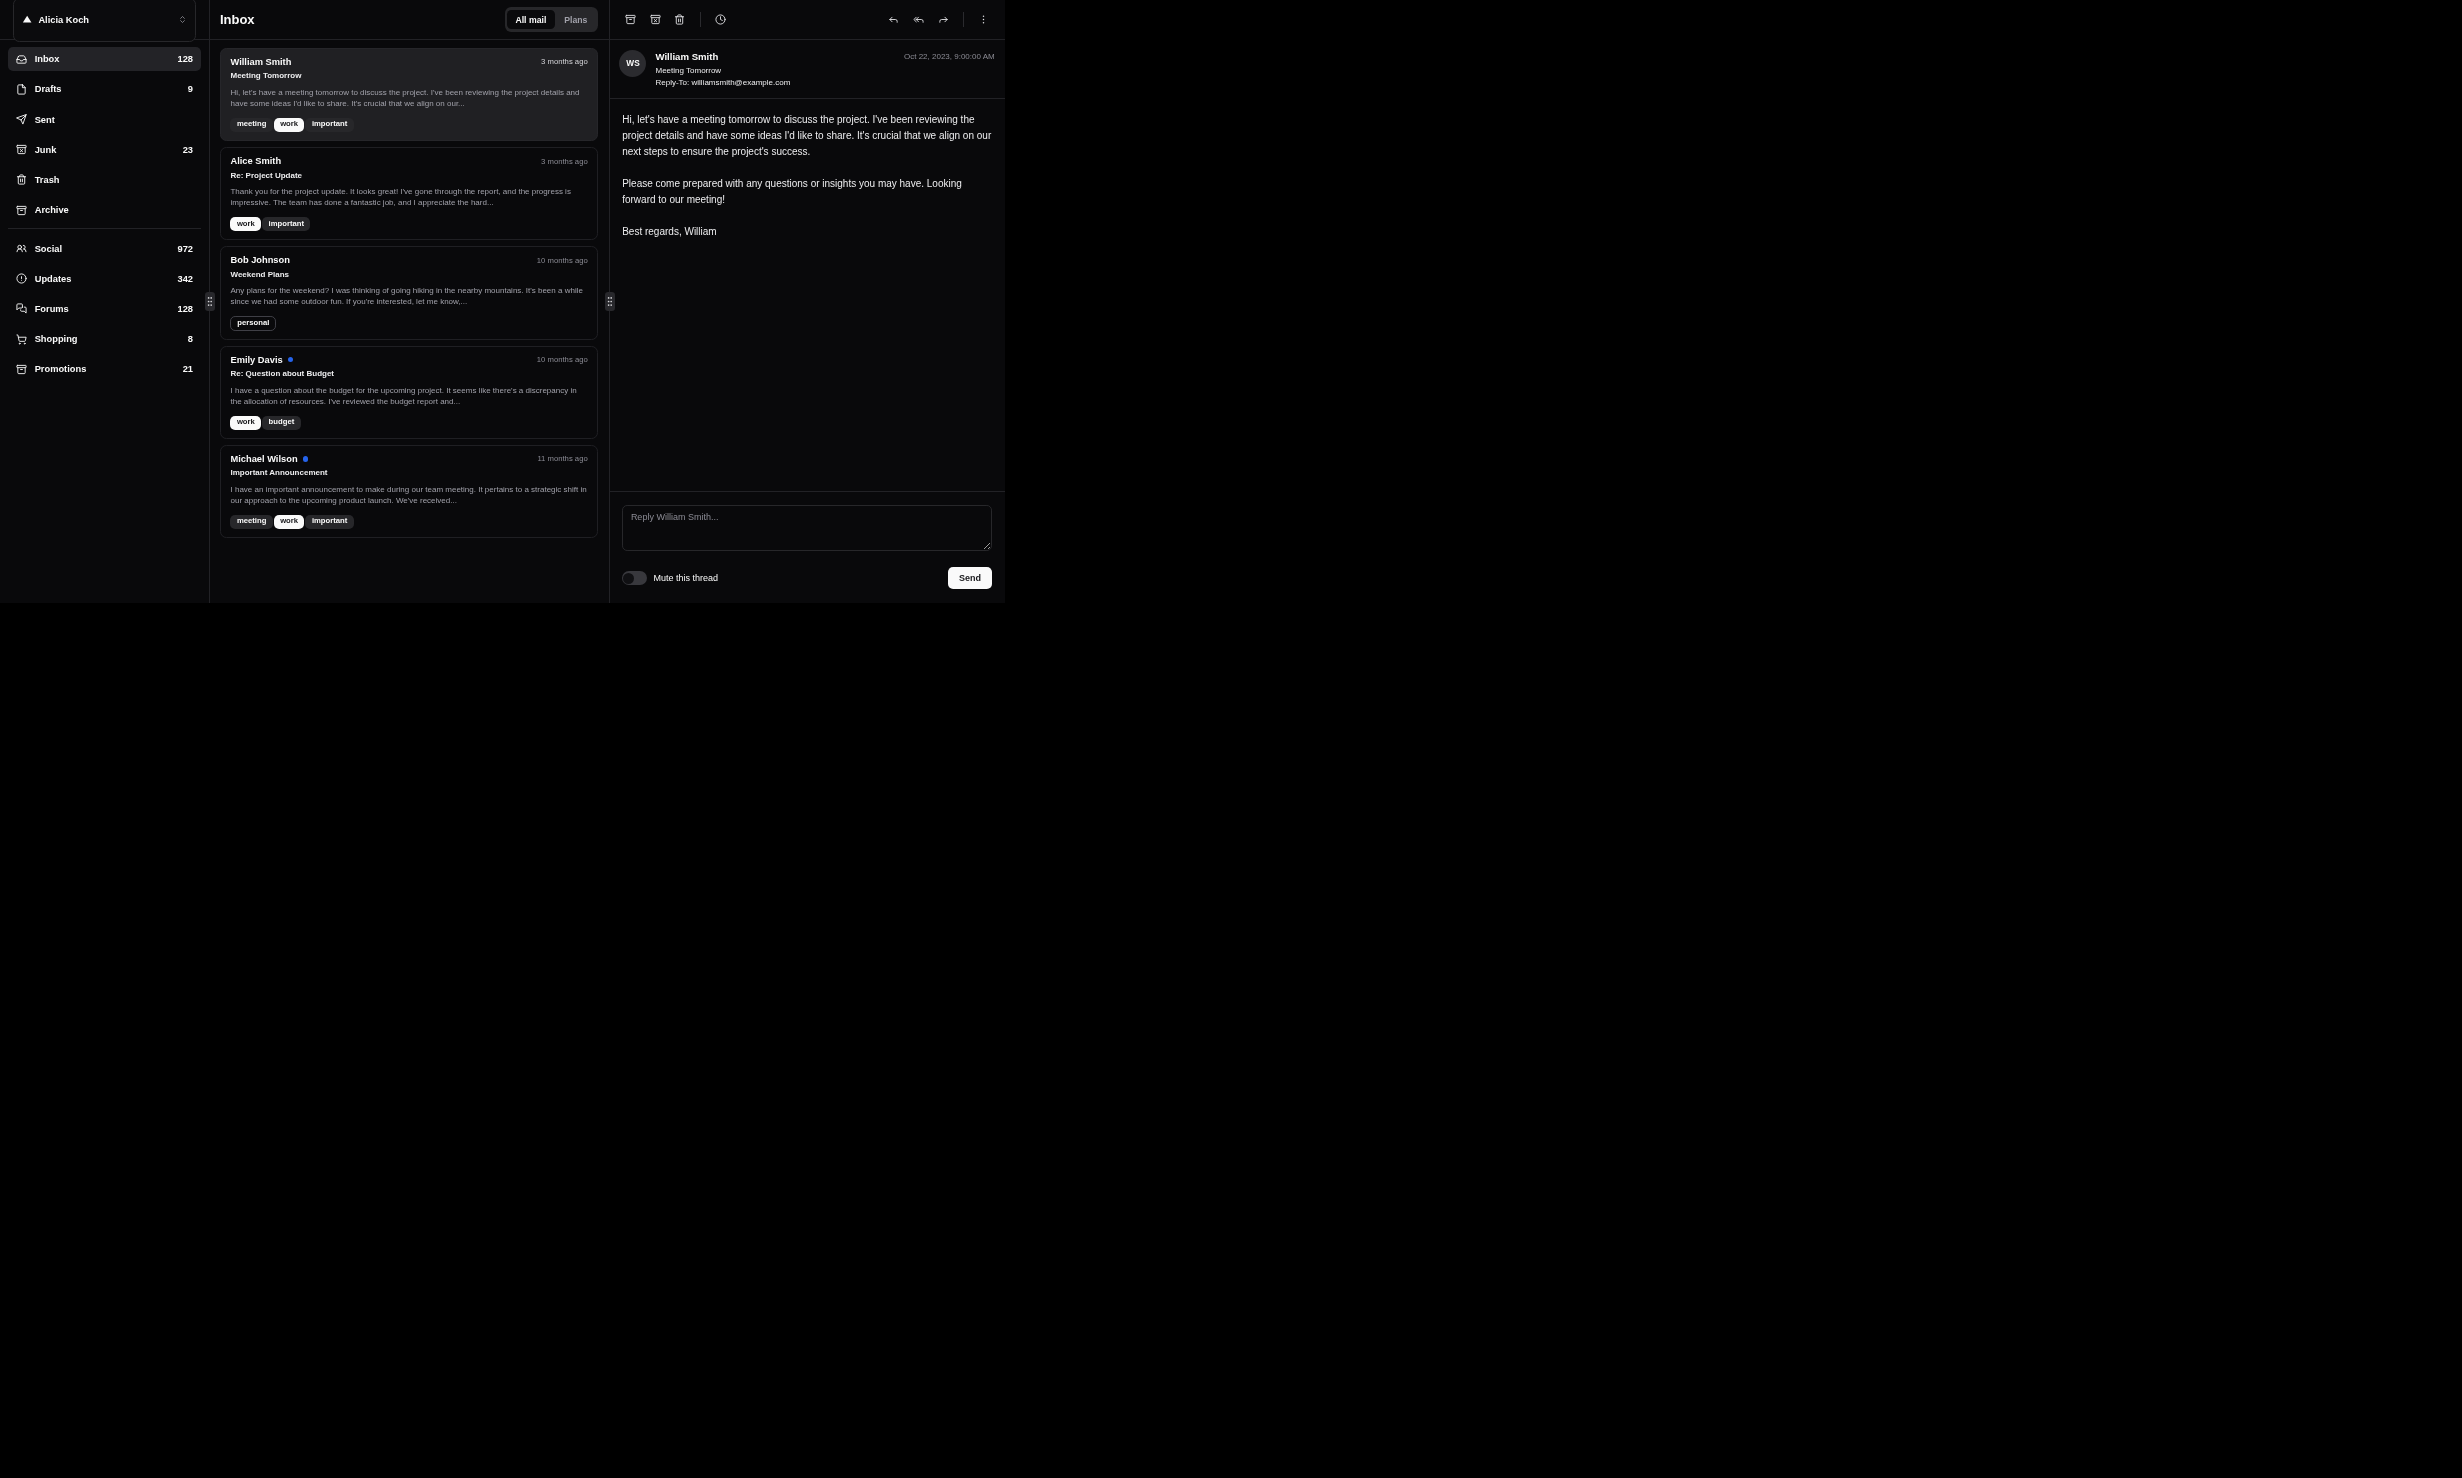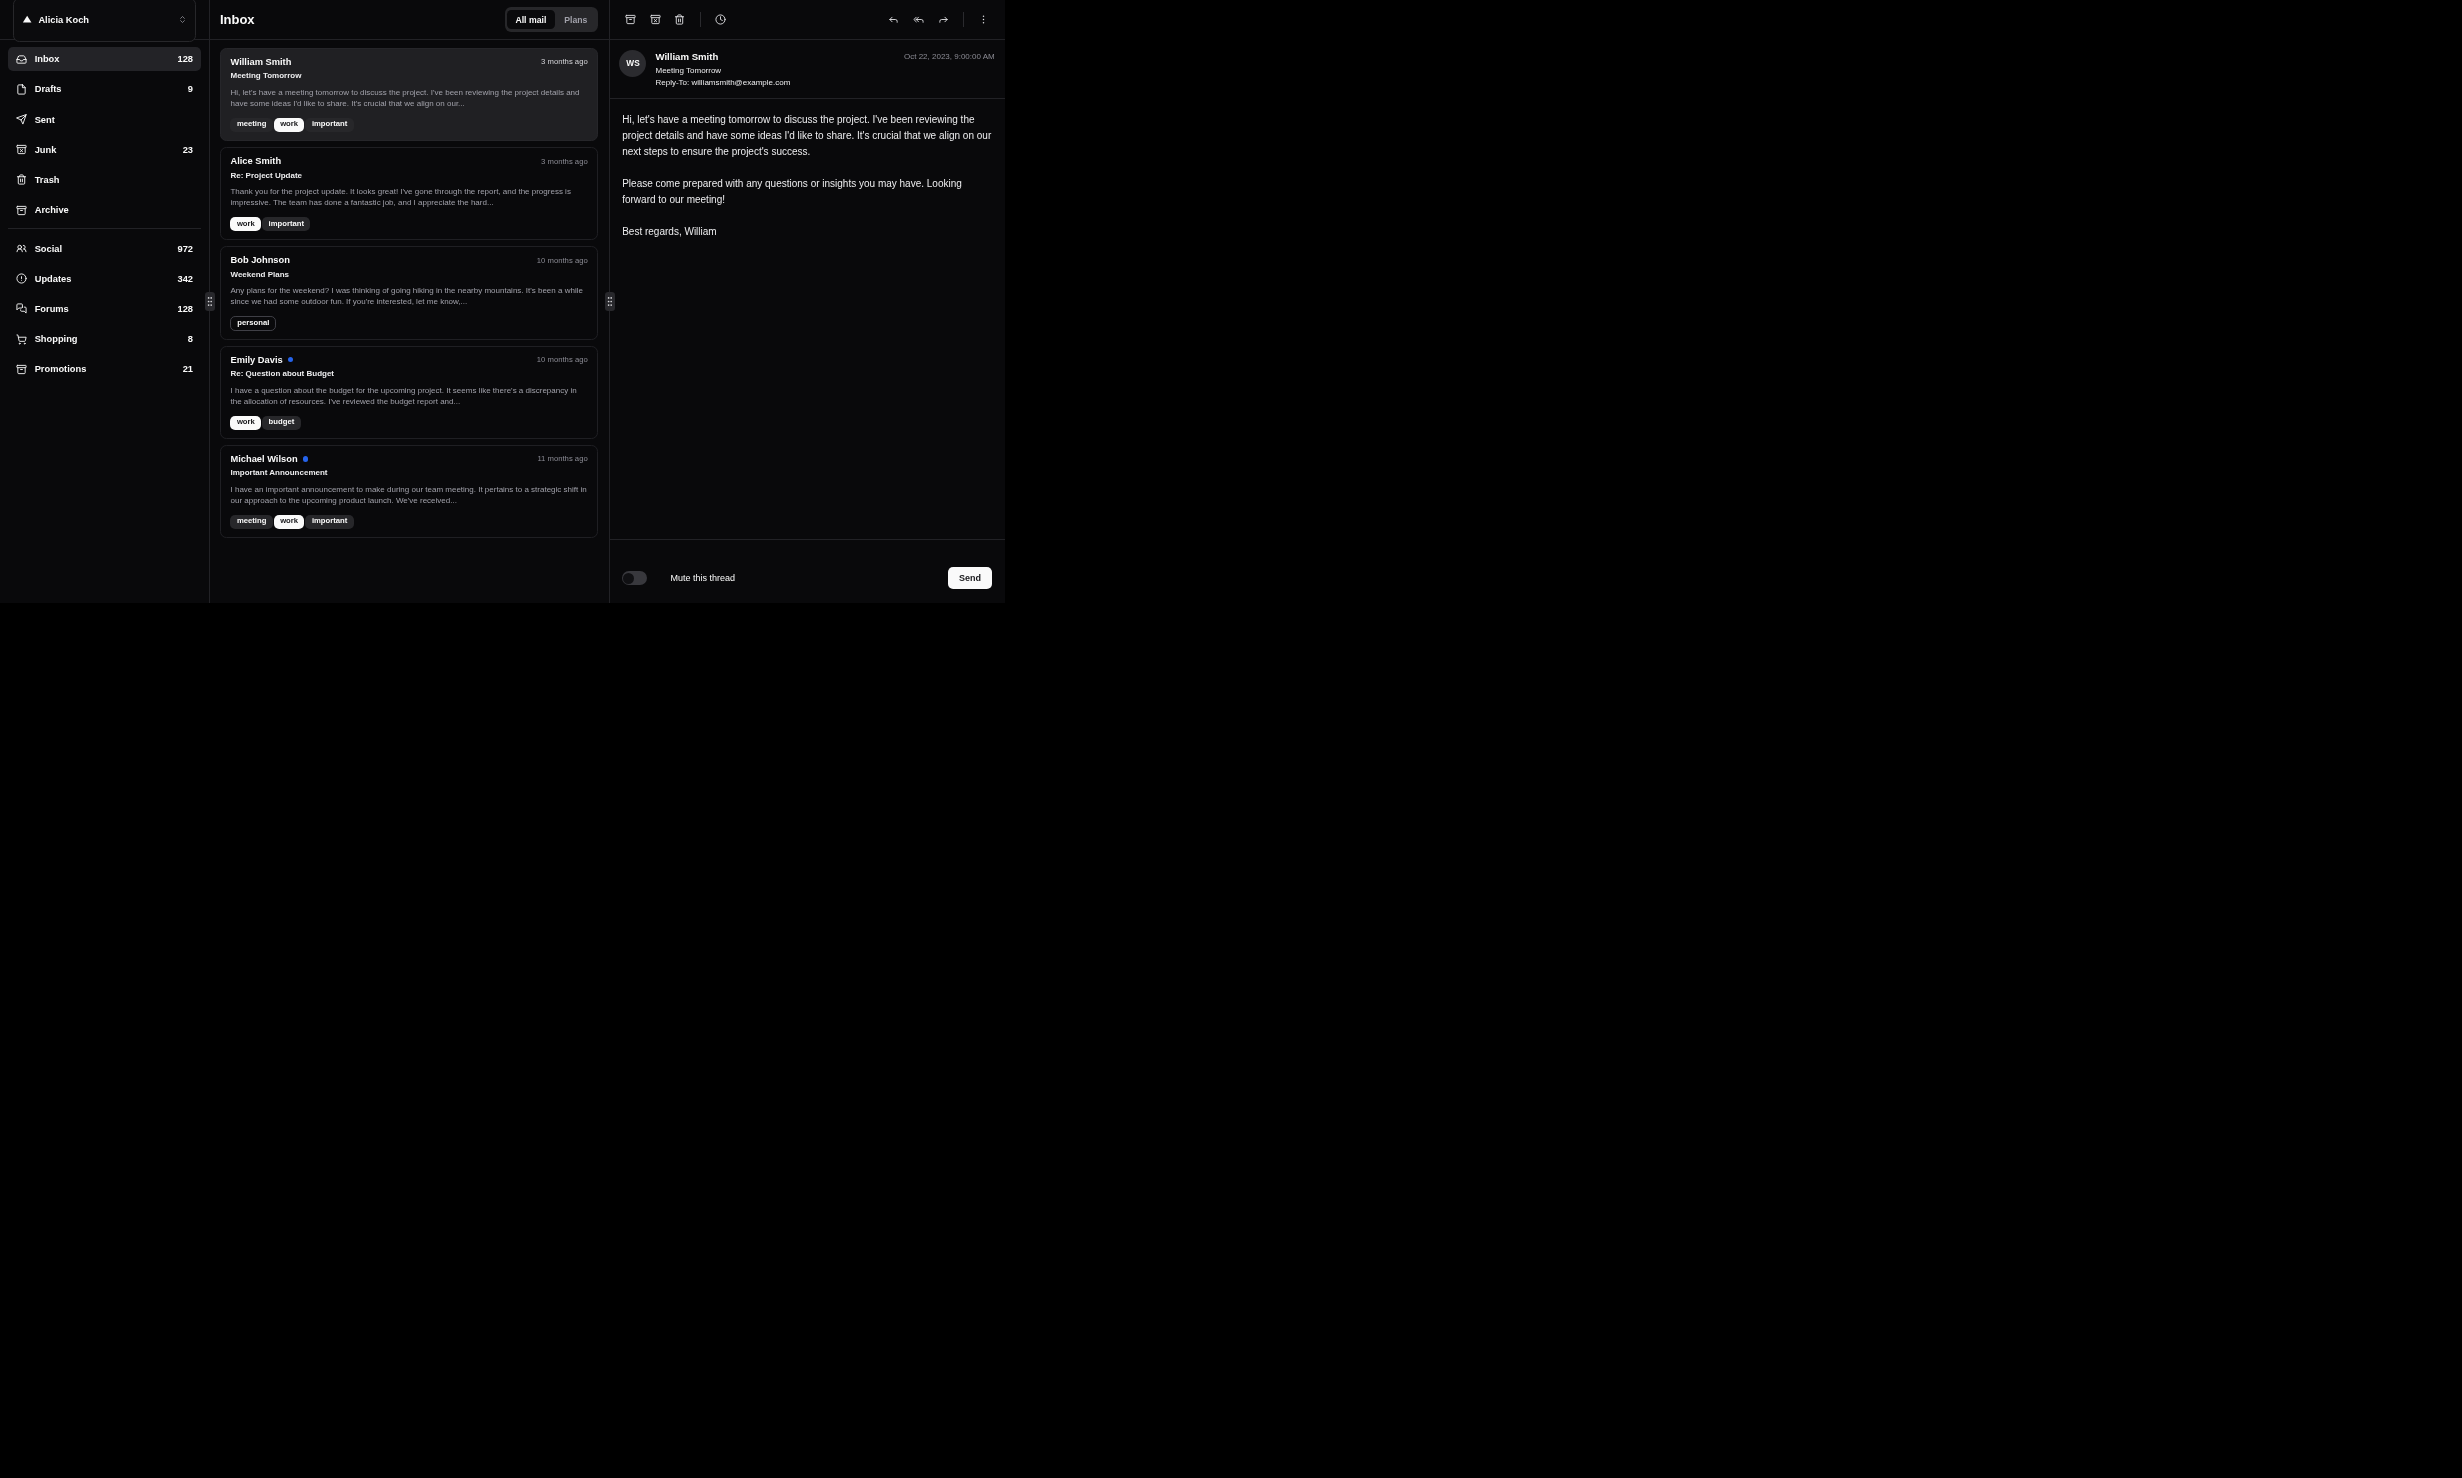--- a/index.html
+++ b/index.html
@@ -83,21 +83,21 @@
   .mailbody { flex:1; padding:13.5px 13px; font-size:10px; line-height:1.6; color:#ededef; white-space:pre-line; overflow:hidden; }
   .replyarea { border-top:0.6px solid #222226; padding:13px 13px 14px 13px; }
   .replyarea textarea {
     width:100%; height:46px; background:transparent; border:0.6px solid #27272a; border-radius:5.1px;
     color:#fafafa; font-size:9px; font-family:inherit; padding:6.4px 7.7px; outline:none;
   }
   .replyarea textarea::placeholder { color:#8b8b94; }
   .reply-actions { display:flex; align-items:center; margin-top:14px; }
   .switch { width:24.4px; height:13.5px; border-radius:7px; background:#38383d; position:relative; cursor:pointer; flex:0 0 24.4px; }
   .switch .thumb { position:absolute; left:1.3px; top:1.3px; width:11px; height:11px; border-radius:50%; background:#101013; }
-  .mute-label { font-size:9px; margin-left:24px; }
+  .mute-label { font-size:9px; margin-left:7px; }
   .send-btn { margin-left:auto; background:#fafafa; color:#18181b; border:none; border-radius:5.1px;
               height:22px; padding:0 11px; font-size:9px; font-weight:600; cursor:pointer; font-family:inherit; }
   
   .grip { position:absolute; top:292px; width:9.6px; height:18.6px; border-radius:3.2px; background:#28282c;
           display:flex; align-items:center; justify-content:center; z-index:5; cursor:col-resize; color:#d6d6da; }
   .grip.g1 { left:205px; }
   .grip.g2 { left:605px; }
 </style>
 </head>
 <body>
@@ -424,20 +424,21 @@
       <div class="sender-date">Oct 22, 2023, 9:00:00 AM</div>
     </div>
 
     <div class="mailbody">Hi, let's have a meeting tomorrow to discuss the project. I've been reviewing the project details and have some ideas I'd like to share. It's crucial that we align on our next steps to ensure the project's success.
 
 Please come prepared with any questions or insights you may have. Looking forward to our meeting!
 
 Best regards, William</div>
 
     <div class="replyarea">
+      <textarea placeholder="Reply William Smith..." style=""></textarea>
       <div class="reply-actions">
         <div class="switch" role="switch" aria-checked="false">
           <div class="thumb"></div>
         </div>
         <span class="mute-label">Mute this thread</span>
         <button class="send-btn">Send</button>
       </div>
     </div>
   </div>
 

